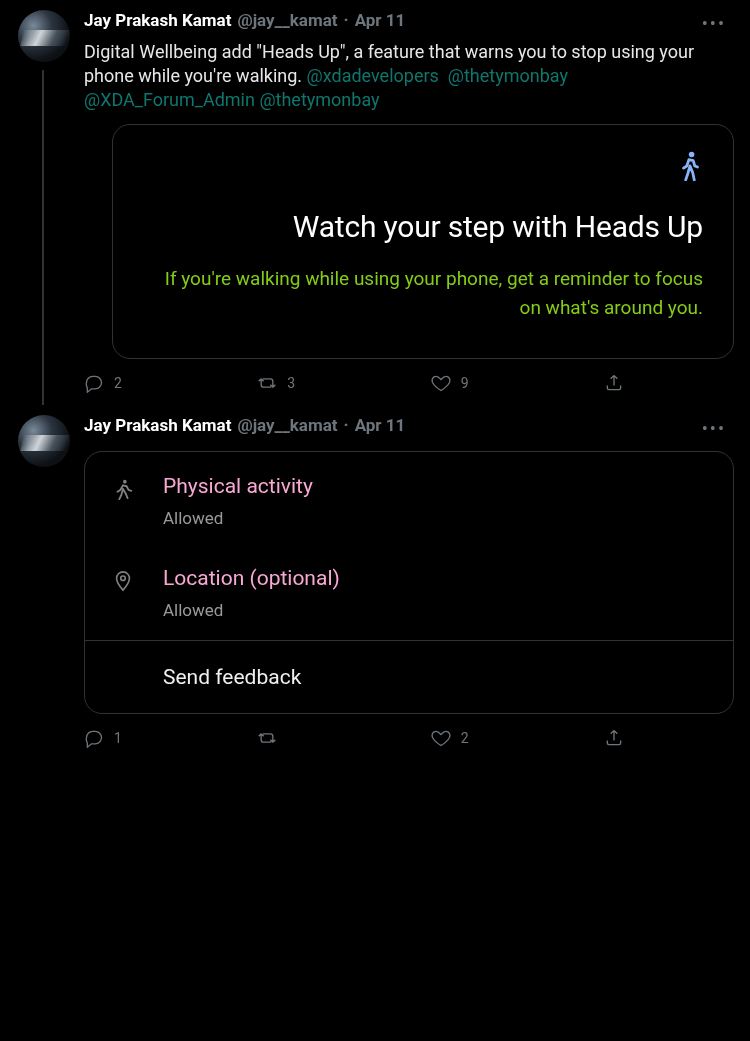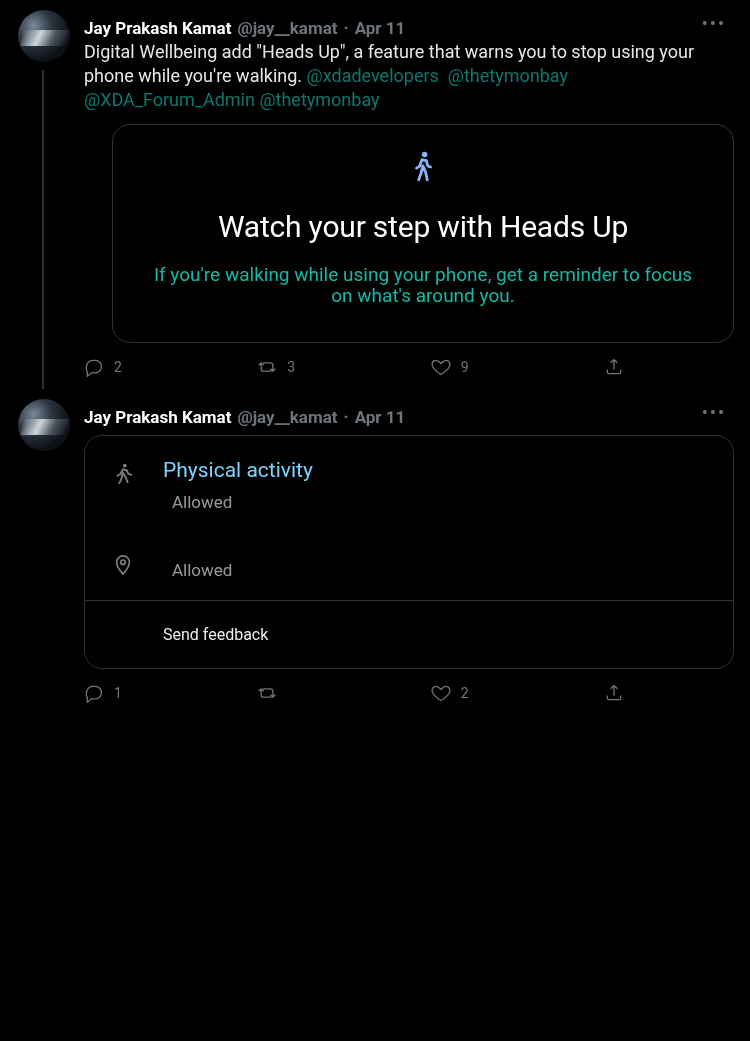--- a/index.html
+++ b/index.html
@@ -46,21 +46,21 @@
     background: linear-gradient(105deg, transparent 0%, #9aa4ad 18%, #cfd4d8 30%, #45505a 55%, transparent 80%);
     transform: skewX(-12deg);
   }
   .main-col {
     flex: 1;
     padding-left: 12px;
     min-width: 0;
   }
   .header-row {
     display: flex;
-    align-items: flex-end;
+    align-items: flex-start;
     gap: 6px;
     font-size: 17px;
     line-height: 20px;
   }
   .display-name { color: #fff; font-weight: 700; }
   .handle, .dot, .date { color: #6e767d; font-weight: 700; }
   .more-btn {
     margin-left: auto;
     color: #6e767d;
     font-size: 18px;
@@ -77,39 +77,39 @@
   }
   .mention { color: #0f766e; }
   .card {
     margin-top: 12px;
     border: 1px solid #2f3336;
     border-radius: 18px;
     padding: 26px 30px 36px 30px;
     background: #000;
   }
   .card-center {
-    text-align: center;
+    text-align: right;
     color: #d9d9d9;
     margin-left: 28px;
   }
   .walk-icon {
     display: inline-block;
     margin-bottom: 24px;
   }
   .card-title {
     font-size: 30px;
     font-weight: 400;
     color: #fff;
     margin-bottom: 20px;
     letter-spacing: -0.2px;
   }
   .card-body {
     font-size: 19px;
-    line-height: 21px;
-    color: #14b8a6;
+    line-height: 29px;
+    color: #84cc16;
   }
   .card-body p + p { margin-top: 22px; }
   .actions {
     display: flex;
     align-items: center;
     margin-top: 10px;
     padding: 4px 0 8px 0;
     color: #6e767d;
     font-size: 14px;
     max-width: 560px;
@@ -141,25 +141,25 @@
   .perm-divider { border-top: 1px solid #2f3336; }
   .perm-icon {
     width: 28px;
     display: flex;
     justify-content: center;
     padding-top: 4px;
     color: #808080;
   }
   .perm-icon svg { width: 22px; height: 22px; }
   .perm-text { flex: 1; }
-  .perm-title { font-size: 21px; color: #7dd3fc; font-weight: 400; }
-  .perm-sub { font-size: 17px; color: #9a9a9a; margin-top: 10px; margin-left: 9px; }
+  .perm-title { font-size: 21px; color: #f9a8d4; font-weight: 400; }
+  .perm-sub { font-size: 17px; color: #9a9a9a; margin-top: 10px; }
   .feedback-row {
     padding: 24px 24px 24px 78px;
-    font-size: 16px;
+    font-size: 21px;
     color: #efefef;
   }
 </style>
 </head>
 <body>
 
 <article class="tweet">
   <div class="thread-line"></div>
   <div class="avatar-col">
     <div class="avatar"></div>
@@ -248,20 +248,21 @@
         </div>
       </div>
       <div class="perm-row">
         <div class="perm-icon">
           <svg viewBox="0 0 24 24">
               <path d="M12 2a7 7 0 0 1 7 7c0 5-7 13-7 13S5 14 5 9a7 7 0 0 1 7-7Z" fill="none" stroke="#808080" stroke-width="1.8"></path>
               <circle cx="12" cy="9" r="2.5" fill="none" stroke="#808080" stroke-width="1.8"></circle>
             </svg>
         </div>
         <div class="perm-text">
+          <div class="perm-title">Location (optional)</div>
           <div class="perm-sub">Allowed</div>
         </div>
       </div>
       <div class="perm-divider"></div>
       <div class="feedback-row">Send feedback</div>
     </div>
 
     <div class="actions">
       <div class="action">
         <svg viewBox="0 0 24 24">

